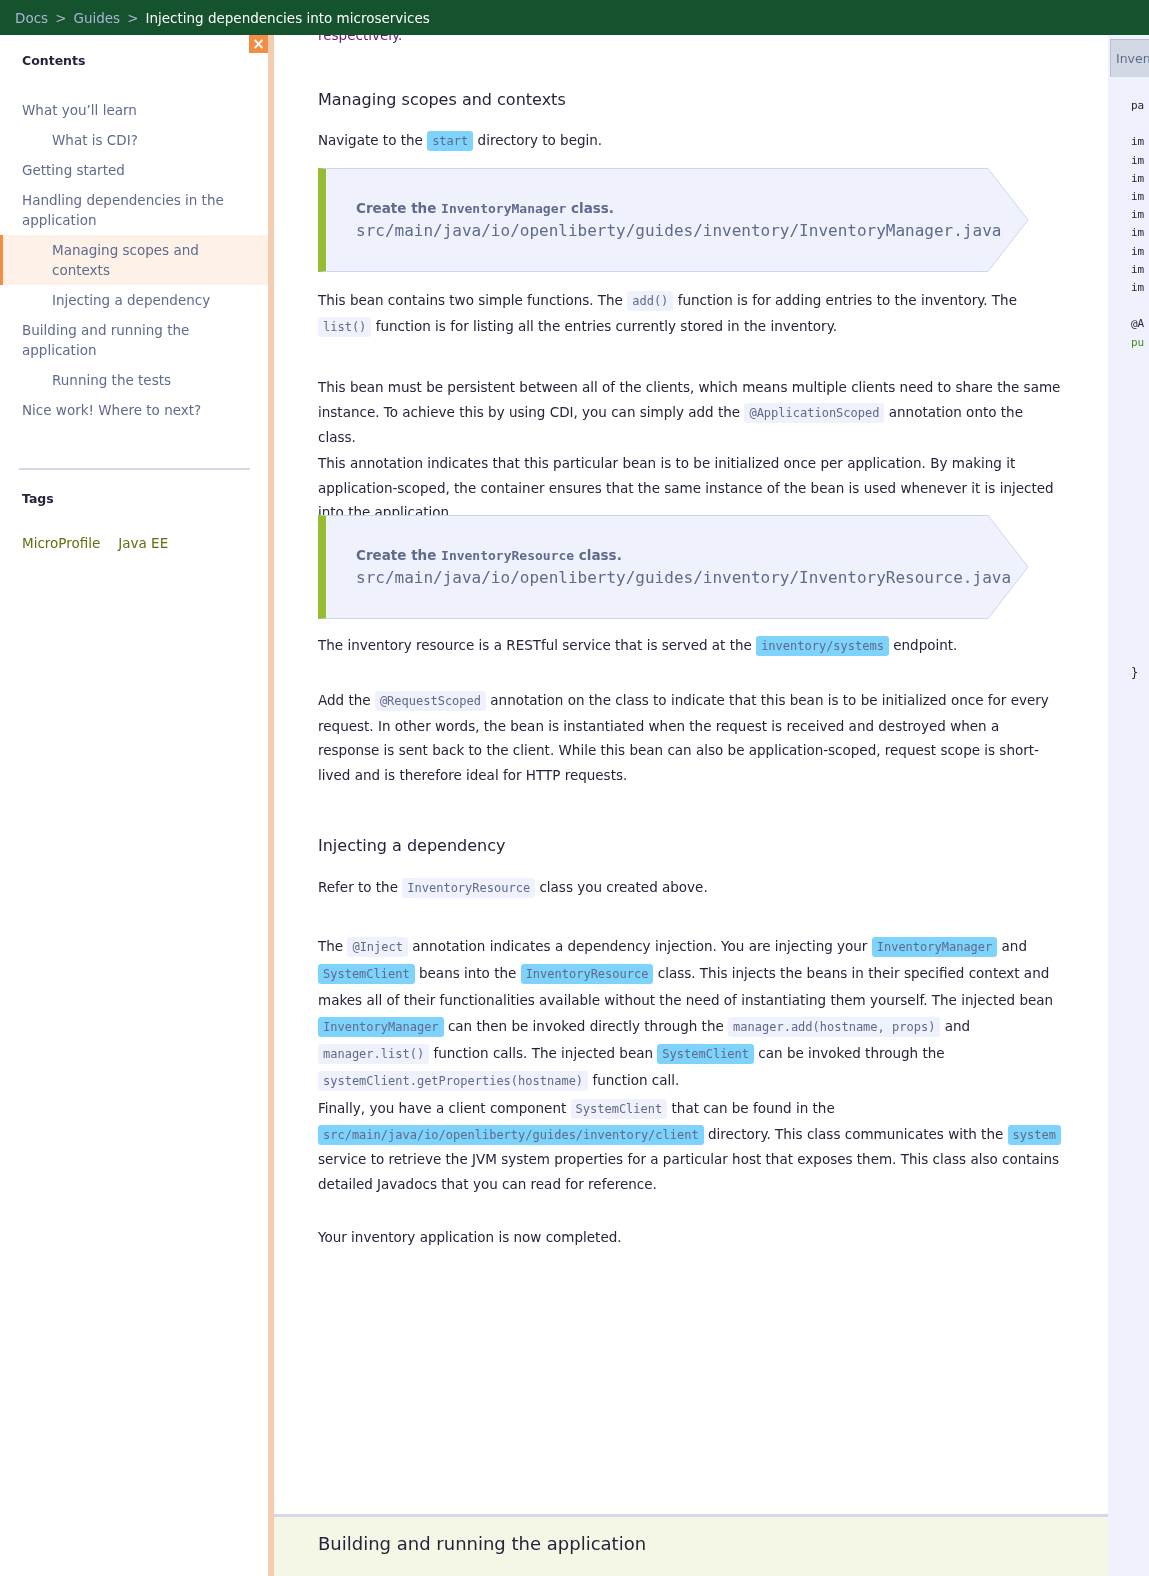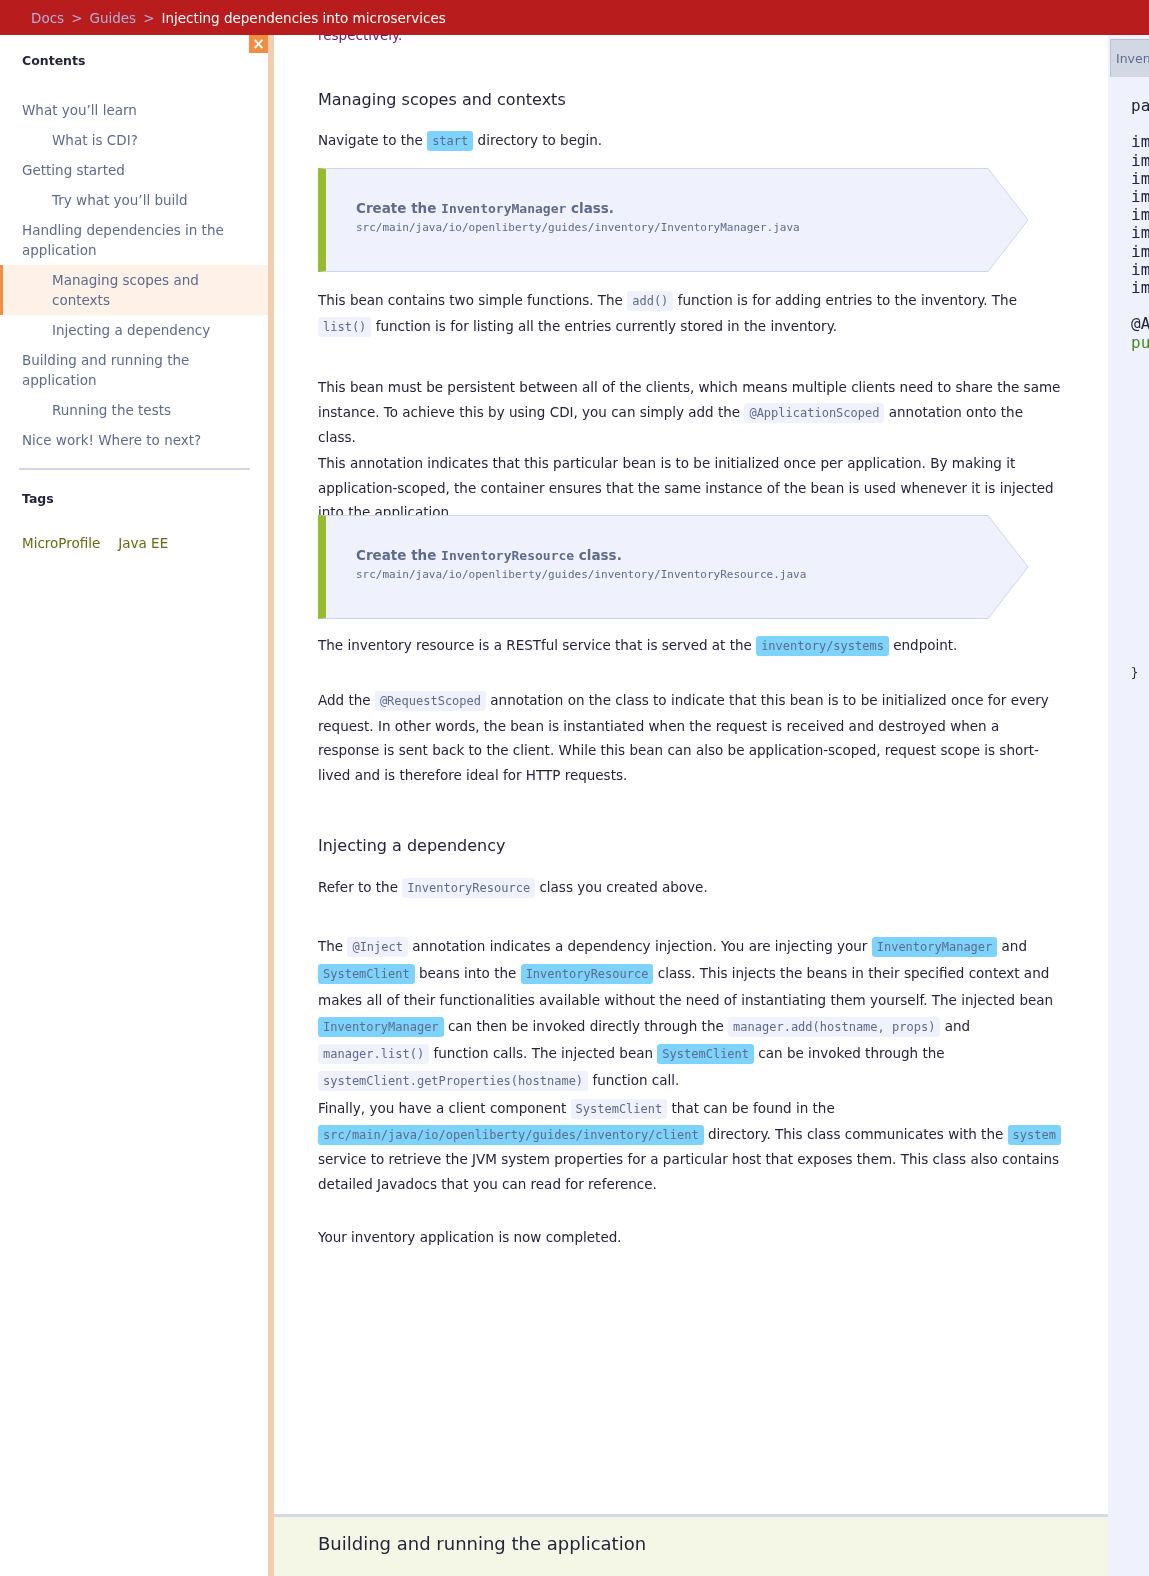--- a/index.html
+++ b/index.html
@@ -1,19 +1,19 @@
 <!DOCTYPE html>
 <html><head>
 <meta charset="utf-8">
 <style>
   * { box-sizing: border-box; margin: 0; padding: 0; }
   html, body { width: 1149px; height: 1576px; overflow: hidden; background: #ffffff; }
   body { font-family: "DejaVu Sans", "Liberation Sans", sans-serif; color: #24243b; position: relative; }
 
-  .topbar { position: absolute; left: 0; top: 0; width: 1149px; height: 35px; background: #b91c1c; display: flex; align-items: center; padding-left: 31px; font-size: 13.5px; z-index: 5; }
+  .topbar { position: absolute; left: 0; top: 0; width: 1149px; height: 35px; background: #14532d; display: flex; align-items: center; padding-left: 15px; font-size: 13.5px; z-index: 5; }
   .topbar .crumb { color: #acb3d8; cursor: pointer; }
   .topbar .sep { color: #acb3d8; margin: 0 7px; }
   .topbar .current { color: #ffffff; }
 
   .sidebar { position: absolute; left: 0; top: 35px; width: 290px; height: 1541px; background: #ffffff; }
   .sidebar .contents-title { position: absolute; left: 22px; top: 18px; font-size: 12.5px; font-weight: bold; color: #24243b; }
   .toc { position: absolute; left: 0; top: 60px; width: 268px; }
   .toc-item { position: relative; font-size: 13.5px; color: #5e6b8d; line-height: 20px; cursor: pointer; }
   .toc-item.lvl1 { padding: 5px 20px 5px 22px; }
   .toc-item.lvl2 { padding: 5px 20px 5px 52px; }
@@ -34,49 +34,48 @@
   h3.section { position: absolute; font-size: 16px; font-weight: normal; color: #24243b; }
   p.para { position: absolute; font-size: 13.5px; line-height: 24.5px; color: #24243b; width: 746px; }
   code.inl { font-family: "DejaVu Sans Mono", "Liberation Mono", monospace; font-size: 12px; color: #5e6b8d; background: #7dd3fc; border-radius: 3px; padding: 3px 5px; }
   code.inl.hl { background: #eff2fc; }
 
   .step { position: absolute; left: 0; width: 710px; height: 84px; }
   .step .body { position: absolute; left: 0; top: 0; width: 670px; height: 104px; background: #eff2fc; border-top: 1px solid #c9d6f2; border-bottom: 1px solid #c9d6f2; border-left: 8px solid #96bc32; }
   .step svg { position: absolute; left: 669px; top: 0; }
   .step .step-title { position: absolute; left: 38px; top: 32px; font-size: 13.5px; font-weight: bold; color: #5e6b8d; }
   .step .step-title code { font-family: "DejaVu Sans Mono", "Liberation Mono", monospace; font-weight: bold; font-size: 13px; }
-  .step .step-path { position: absolute; left: 38px; top: 53px; font-family: "DejaVu Sans Mono", "Liberation Mono", monospace; font-size: 11px; color: #5e6b8d; cursor: pointer; }
+  .step .step-path { position: absolute; left: 38px; top: 53px; font-family: "DejaVu Sans Mono", "Liberation Mono", monospace; font-size: 16px; color: #5e6b8d; cursor: pointer; }
 
   .next-section { position: absolute; left: 0; top: 1479px; width: 834px; height: 62px; background: #f5f7e6; border-top: 3px solid #d3d7e6; }
   .next-section h2 { position: absolute; left: 44px; top: 16px; font-size: 18px; font-weight: normal; color: #24243b; }
 
   .code-panel { position: absolute; left: 1108px; top: 35px; width: 41px; height: 1541px; background: #eff2fc; }
   .code-tab { position: absolute; left: 2px; top: 4px; width: 45px; height: 38px; background: #d2d7e4; border: 1px solid #b8bfd2; border-bottom: none; font-size: 12.5px; color: #5e6b8d; line-height: 38px; padding-left: 5px; overflow: hidden; white-space: nowrap; cursor: pointer; }
-  .code-lines { position: absolute; left: 23px; top: 62px; font-family: "DejaVu Sans Mono", "Liberation Mono", monospace; font-size: 16px; color: #24243b; line-height: 18.2px; white-space: pre; }
+  .code-lines { position: absolute; left: 23px; top: 62px; font-family: "DejaVu Sans Mono", "Liberation Mono", monospace; font-size: 11px; color: #24243b; line-height: 18.2px; white-space: pre; }
   .code-lines .kw-green { color: #4b8a1f; }
   .code-close { position: absolute; left: 23px; top: 631px; font-family: "DejaVu Sans Mono", "Liberation Mono", monospace; font-size: 12px; color: #24243b; }
 </style>
 </head>
 <body>
 
 <div class="topbar">
   <span class="crumb">Docs</span>
   <span class="sep">&gt;</span>
   <span class="crumb">Guides</span>
   <span class="sep">&gt;</span>
   <span class="current">Injecting dependencies into microservices</span>
 </div>
 
 <div class="sidebar">
   <div class="contents-title">Contents</div>
   <div class="toc">
     <div class="toc-item lvl1">What you’ll learn</div>
     <div class="toc-item lvl2">What is CDI?</div>
     <div class="toc-item lvl1">Getting started</div>
-    <div class="toc-item lvl2">Try what you’ll build</div>
     <div class="toc-item lvl1">Handling dependencies in the application</div>
     <div class="toc-item lvl2 active">Managing scopes and contexts</div>
     <div class="toc-item lvl2">Injecting a dependency</div>
     <div class="toc-item lvl1">Building and running the application</div>
     <div class="toc-item lvl2">Running the tests</div>
     <div class="toc-item lvl1">Nice work! Where to next?</div>
   </div>
   <div class="toc-divider"></div>
   <div class="tags-title">Tags</div>
   <div class="tags">

